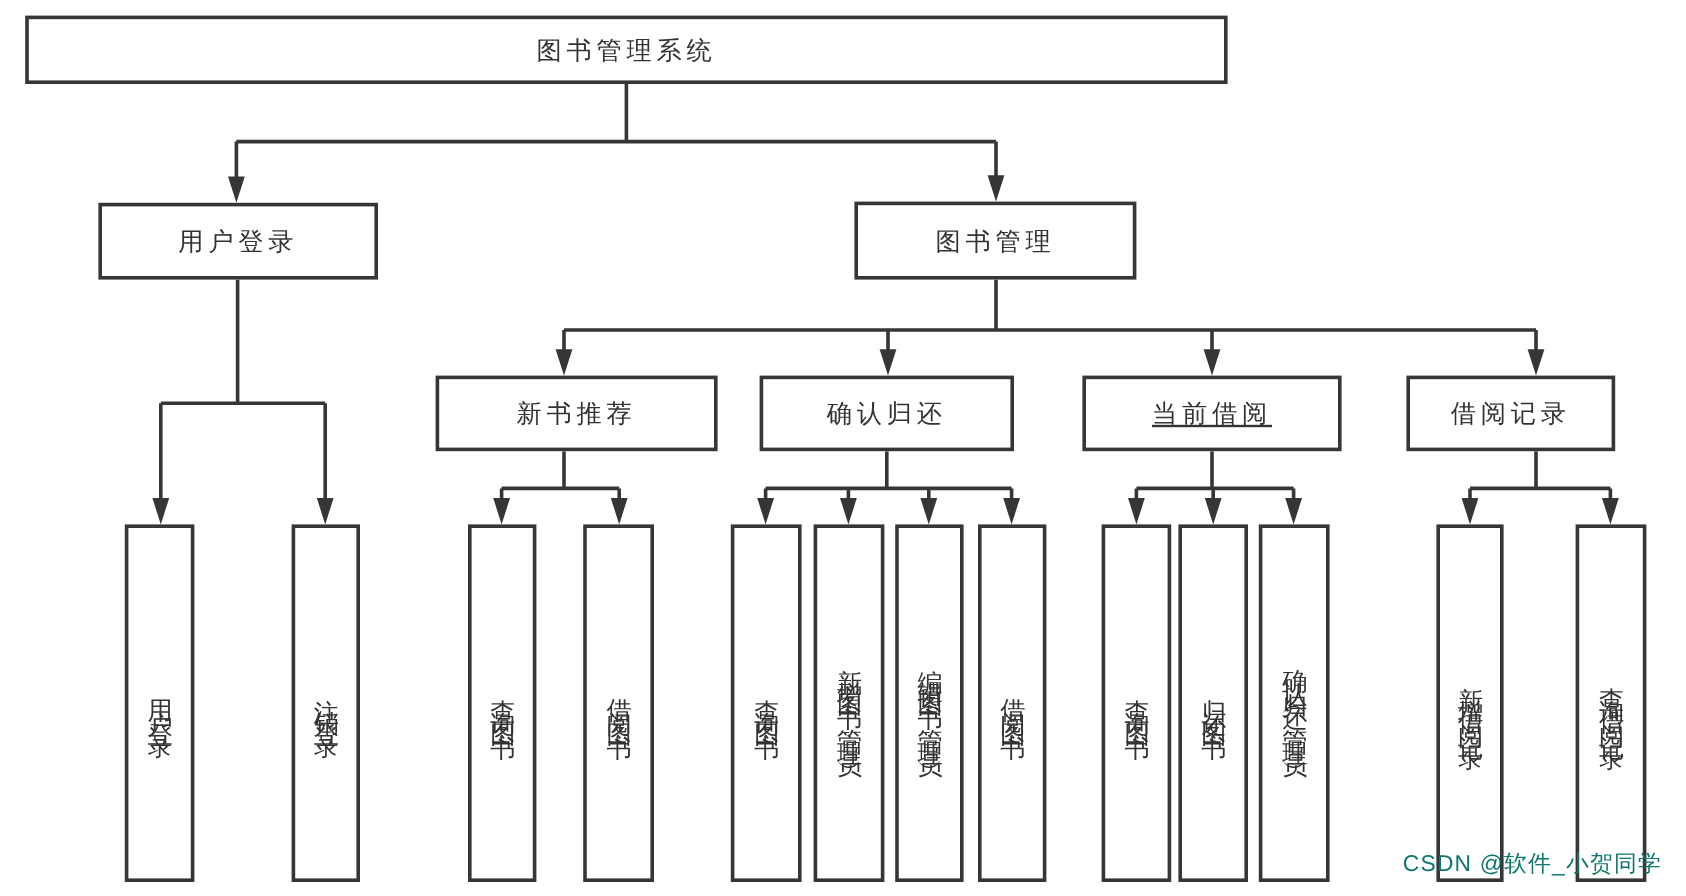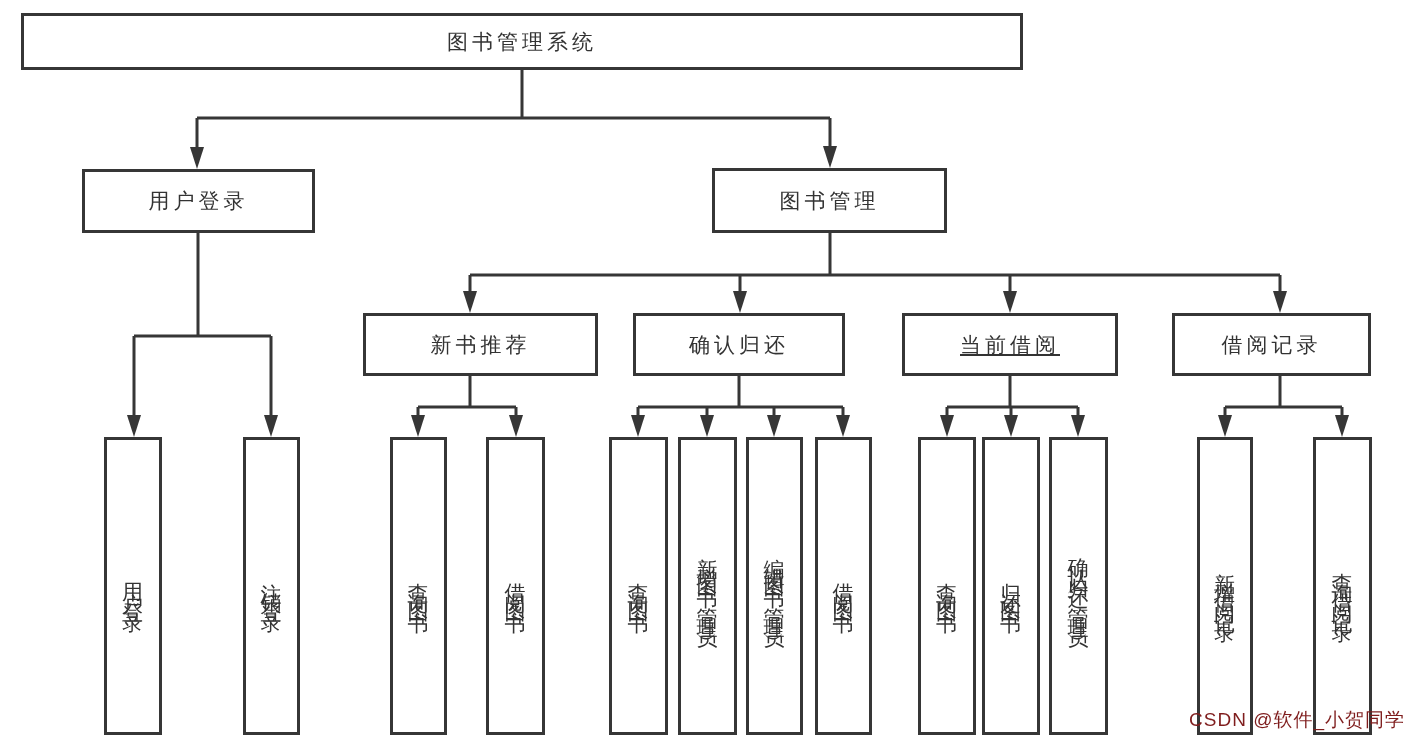--- a/index.html
+++ b/index.html
@@ -46,26 +46,26 @@
   .leaf .vlabel {
     writing-mode: vertical-rl;
     text-orientation: mixed;
     font-size: 21px;
     letter-spacing: 10px;
     line-height: 1;
     color: #333333;
   }
   .watermark {
     position: absolute;
-    right: 0;
+    right: 20px;
     bottom: 14px;
     z-index: 5;
     font-size: 19px;
     letter-spacing: 1px;
-    color: #7f1d1d;
+    color: #0f766e;
     white-space: nowrap;
   }
 </style>
 </head>
 <body>
 
 <div id="canvas">
 
   <svg id="wires" viewBox="0 0 1405 747" xmlns="http://www.w3.org/2000/svg">
 
@@ -130,21 +130,21 @@
 
   <div class="node" style="left:363px; top:313px; width:235px; height:63px;">
     <span class="hlabel">新书推荐</span>
   </div>
   <div class="node" style="left:633px; top:313px; width:212px; height:63px;">
     <span class="hlabel">确认归还</span>
   </div>
   <div class="node" style="left:902px; top:313px; width:216px; height:63px;text-decoration:underline;">
     <span class="hlabel">当前借阅</span>
   </div>
-  <div class="node" style="left:1172px; top:313px; width:199px; height:63px;">
+  <div class="node" style="left:1172px; top:313px; width:174px; height:63px;">
     <span class="hlabel">借阅记录</span>
   </div>
 
   <div class="node leaf" style="left:104px; top:437px; width:58px; height:298px;">
     <span class="vlabel">用户登录</span>
   </div>
   <div class="node leaf" style="left:243px; top:437px; width:57px; height:298px;">
     <span class="vlabel">注销登录</span>
   </div>
 

